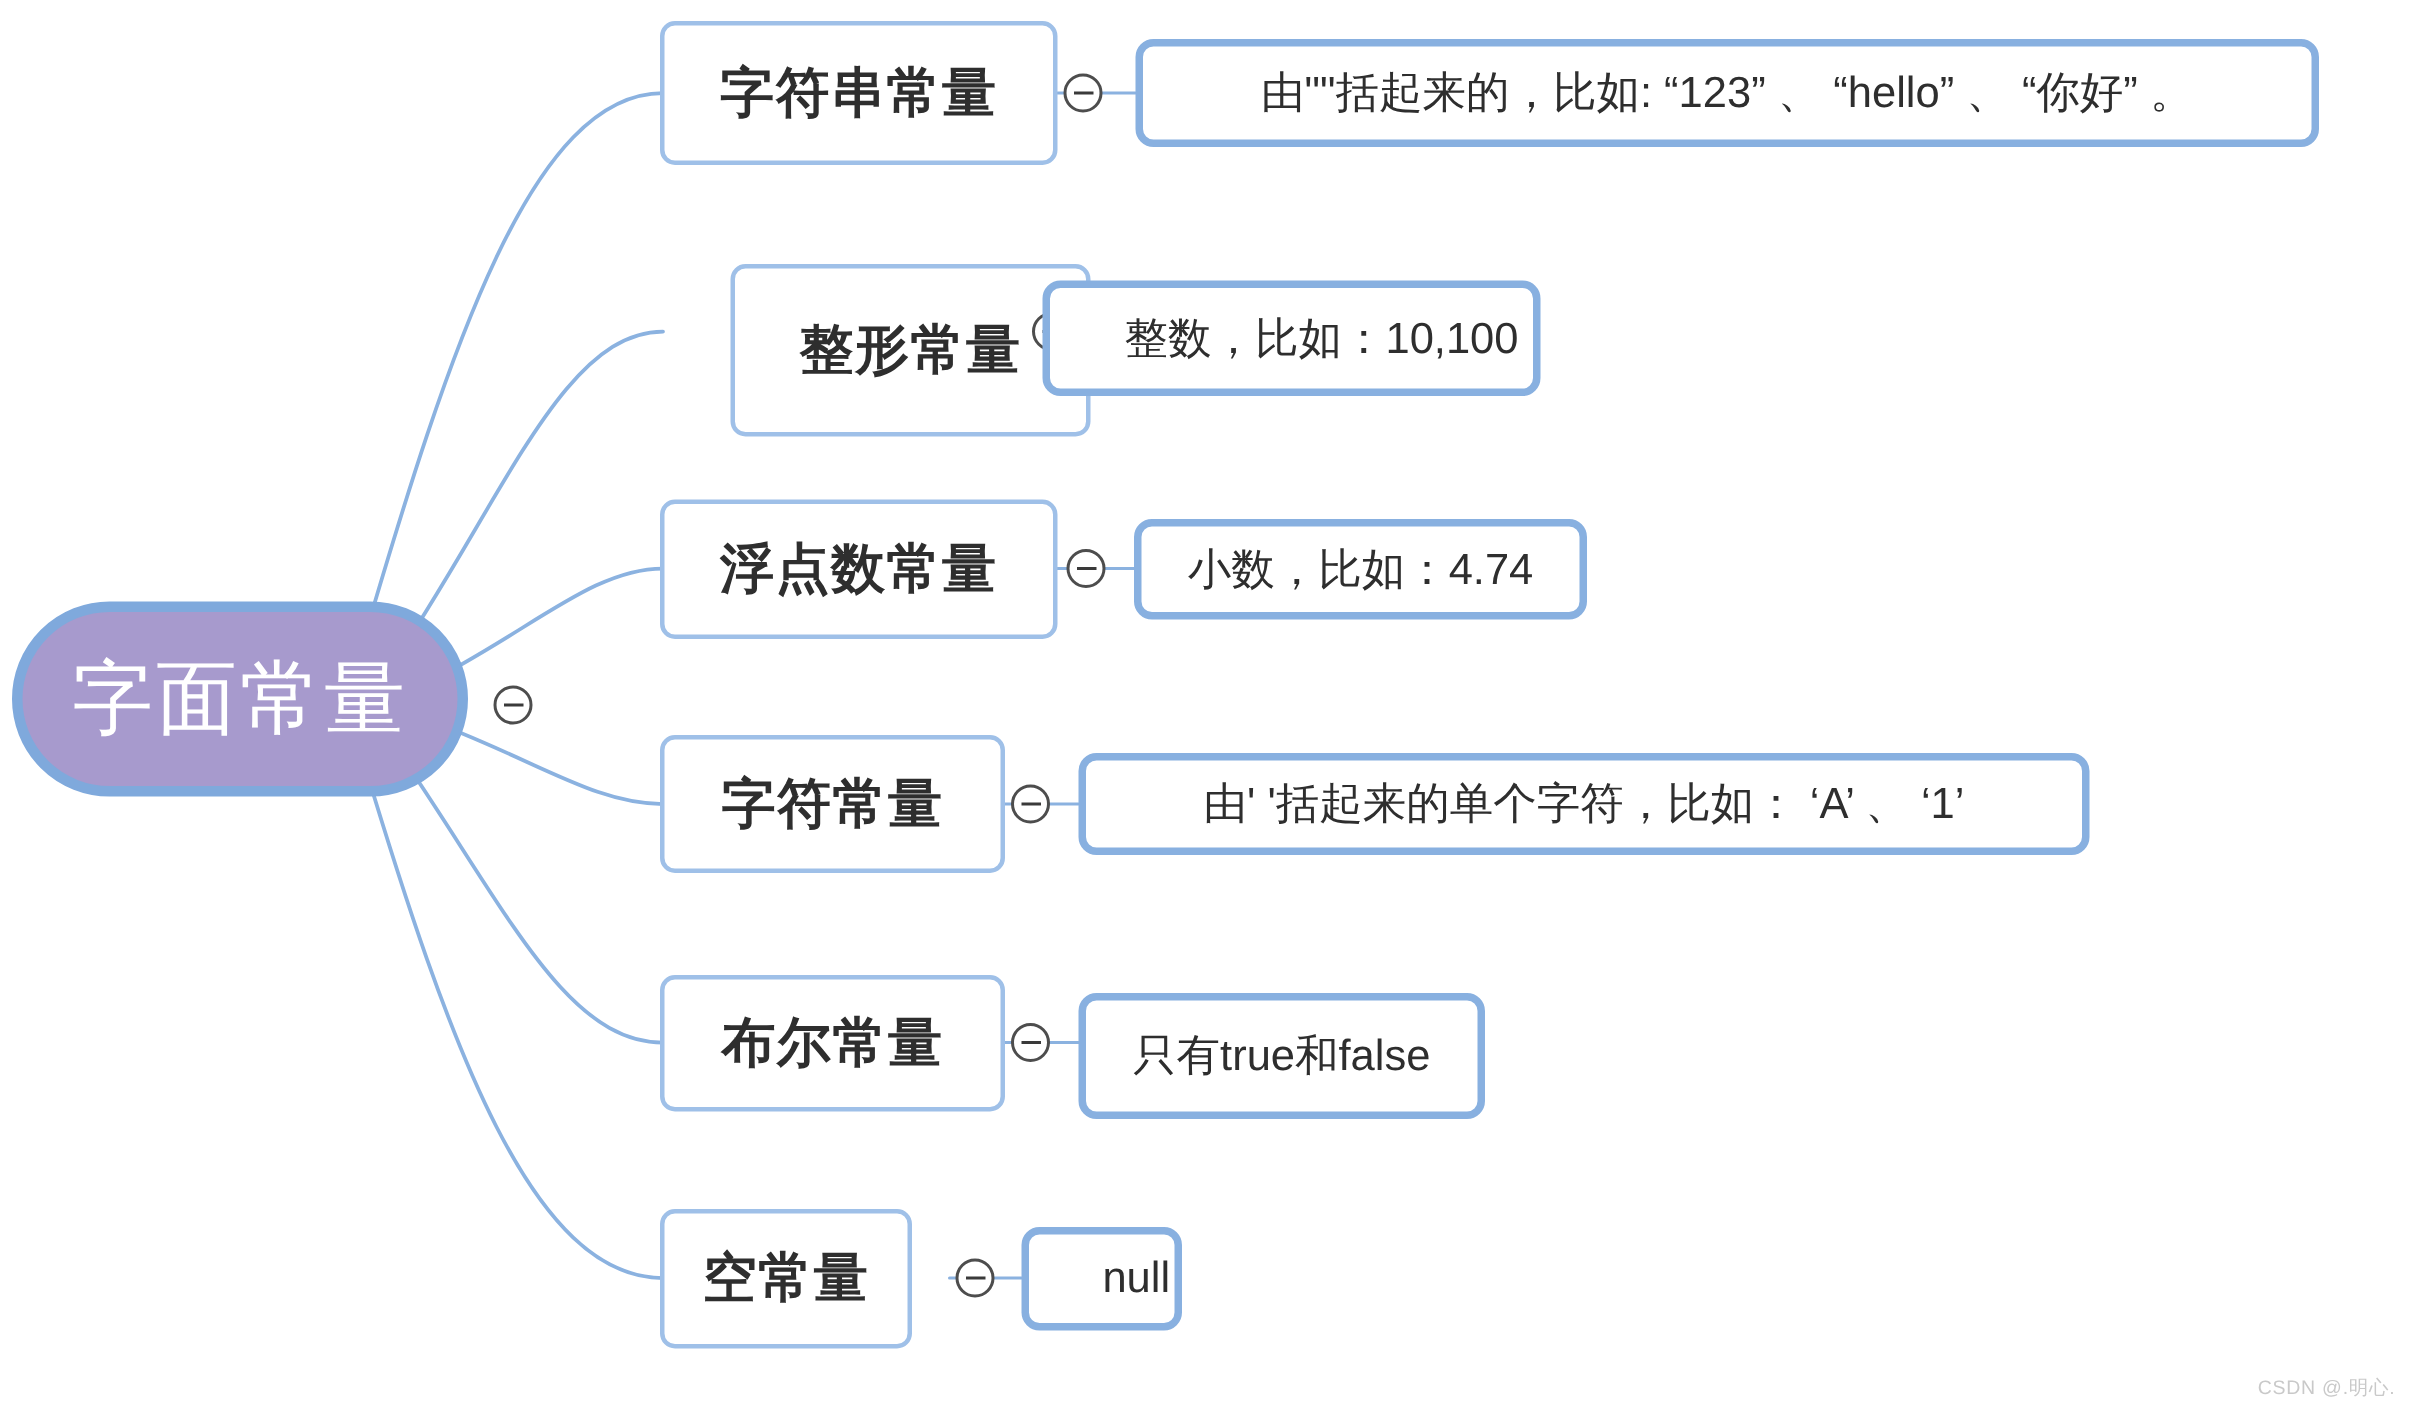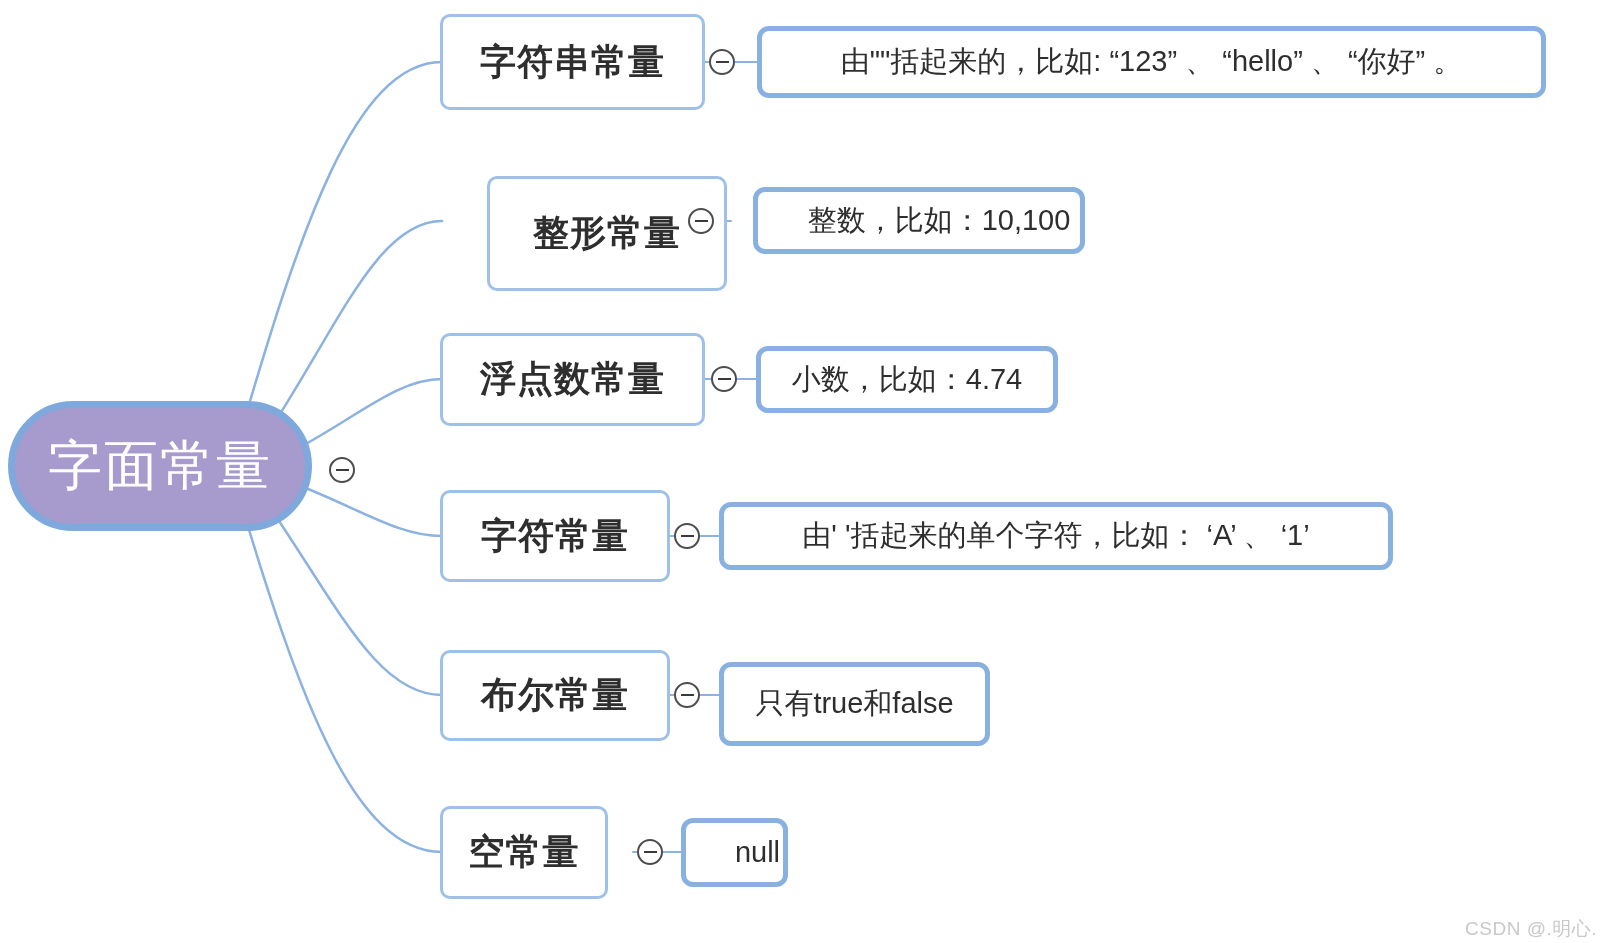--- a/index.html
+++ b/index.html
@@ -82,21 +82,21 @@
   .minus-bar {
     display: block;
     width: 13px;
     height: 2px;
     background: #3a3a3a;
   }
   .watermark {
     position: absolute;
     right: 14px;
     top: 916px;
-    font-size: 19px;
+    font-size: 13px;
     color: var(--watermark);
     letter-spacing: 0.5px;
   }
 </style>
 </head>
 <body>
 
 <div class="canvas">
 
   <svg class="wires" viewBox="0 0 1611 943">
@@ -132,21 +132,21 @@
   <div class="node leaf-node" style="left:757px; top:26px; width:789px; height:72px;">
     <span>由""括起来的，比如: “123” 、 “hello” 、 “你好” 。</span>
   </div>
 
   <div class="node branch-node" style="left:440px; top:176px; width:240px; height:115px;margin-left:47px;">
     <span>整形常量</span>
   </div>
   <div class="collapse" style="left:688px; top:208px;">
     <span class="minus-bar"></span>
   </div>
-  <div class="node leaf-node" style="left:753px; top:187px; width:332px; height:67px;padding-left:40px;">
+  <div class="node leaf-node" style="left:695px; top:187px; width:332px; height:77px;padding-left:40px;">
     <span>整数，比如：10,100</span>
   </div>
 
   <div class="node branch-node" style="left:440px; top:333px; width:265px; height:93px;align-items:center;">
     <span>浮点数常量</span>
   </div>
   <div class="collapse" style="left:711px; top:366px;">
     <span class="minus-bar"></span>
   </div>
   <div class="node leaf-node" style="left:756px; top:346px; width:302px; height:67px;">

